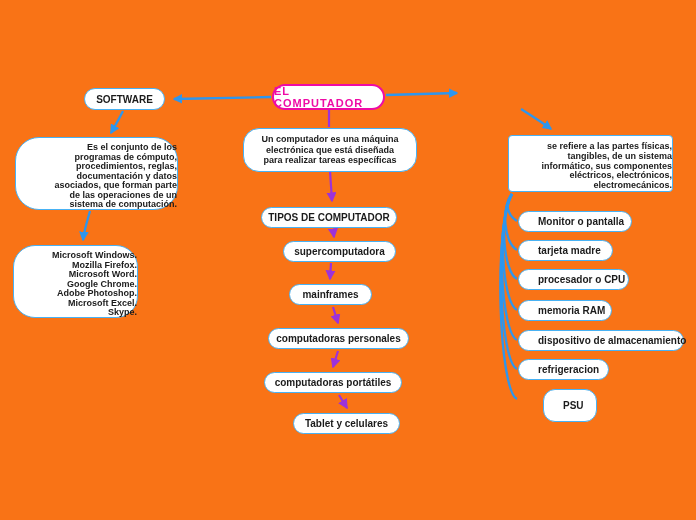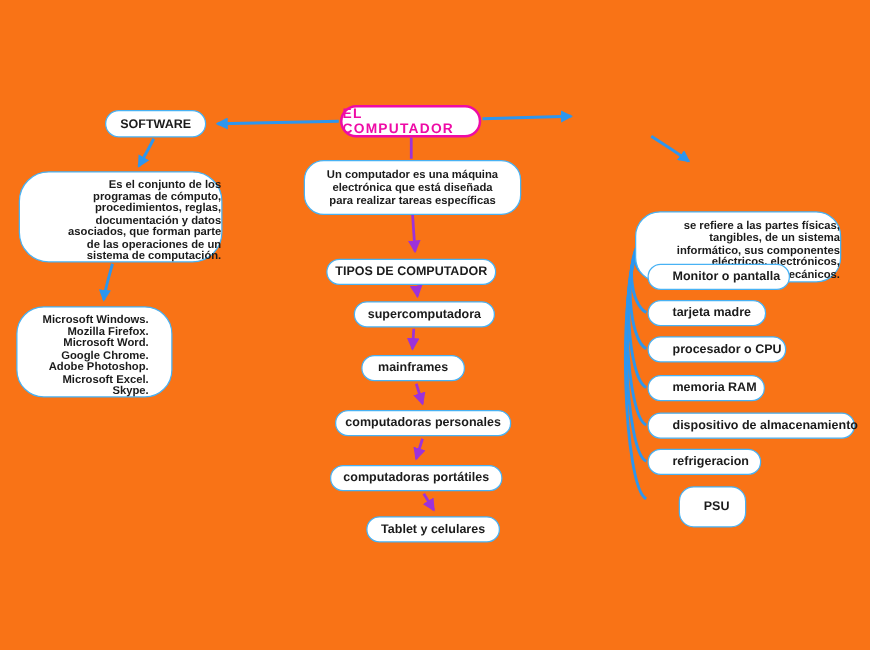--- a/index.html
+++ b/index.html
@@ -14,22 +14,22 @@
   .box{border-radius:18px;text-align:right;}
   .box .ln{font-size:9px;line-height:9.5px;white-space:nowrap;}
   #title-node{border:2px solid #ee0ba6;border-radius:14px;display:flex;align-items:center;
         justify-content:center;}
   #title-node span{color:#ee0ba6;font-size:11px;font-weight:bold;letter-spacing:1px;}
   
   #definition-node{left:243px;top:128px;width:174px;height:44px;border-radius:16px;
         text-align:center;padding-top:5px;}
   #definition-node .ln{line-height:10.6px;}
   #sw-desc{left:15px;top:137px;width:163px;height:73px;border-radius:24px;padding:5px 0 0 17px;}
-  #sw-list{left:13px;top:245px;width:125px;height:73px;border-radius:22px;padding:5px 18px 0 16px;}
-  #hw-desc{left:508px;top:135px;width:165px;height:57px;border-radius:20px;padding:6px 0 0 20px;margin-top:34px;}
+  #sw-list{left:13px;top:245px;width:125px;height:73px;border-radius:22px;padding:5px 0 0 16px;}
+  #hw-desc{left:508px;top:135px;width:165px;height:57px;border-radius:4px;padding:6px 0 0 20px;}
   #hw-desc .ln{line-height:9.8px;}
 </style>
 </head>
 <body>
 
 <div id="canvas">
 
   <svg id="edges" viewBox="0 0 696 520" xmlns="http://www.w3.org/2000/svg">
     <defs>
       <marker id="ab" viewBox="0 0 10 10" refX="8.5" refY="5" markerWidth="4.2" markerHeight="4.2" orient="auto">

